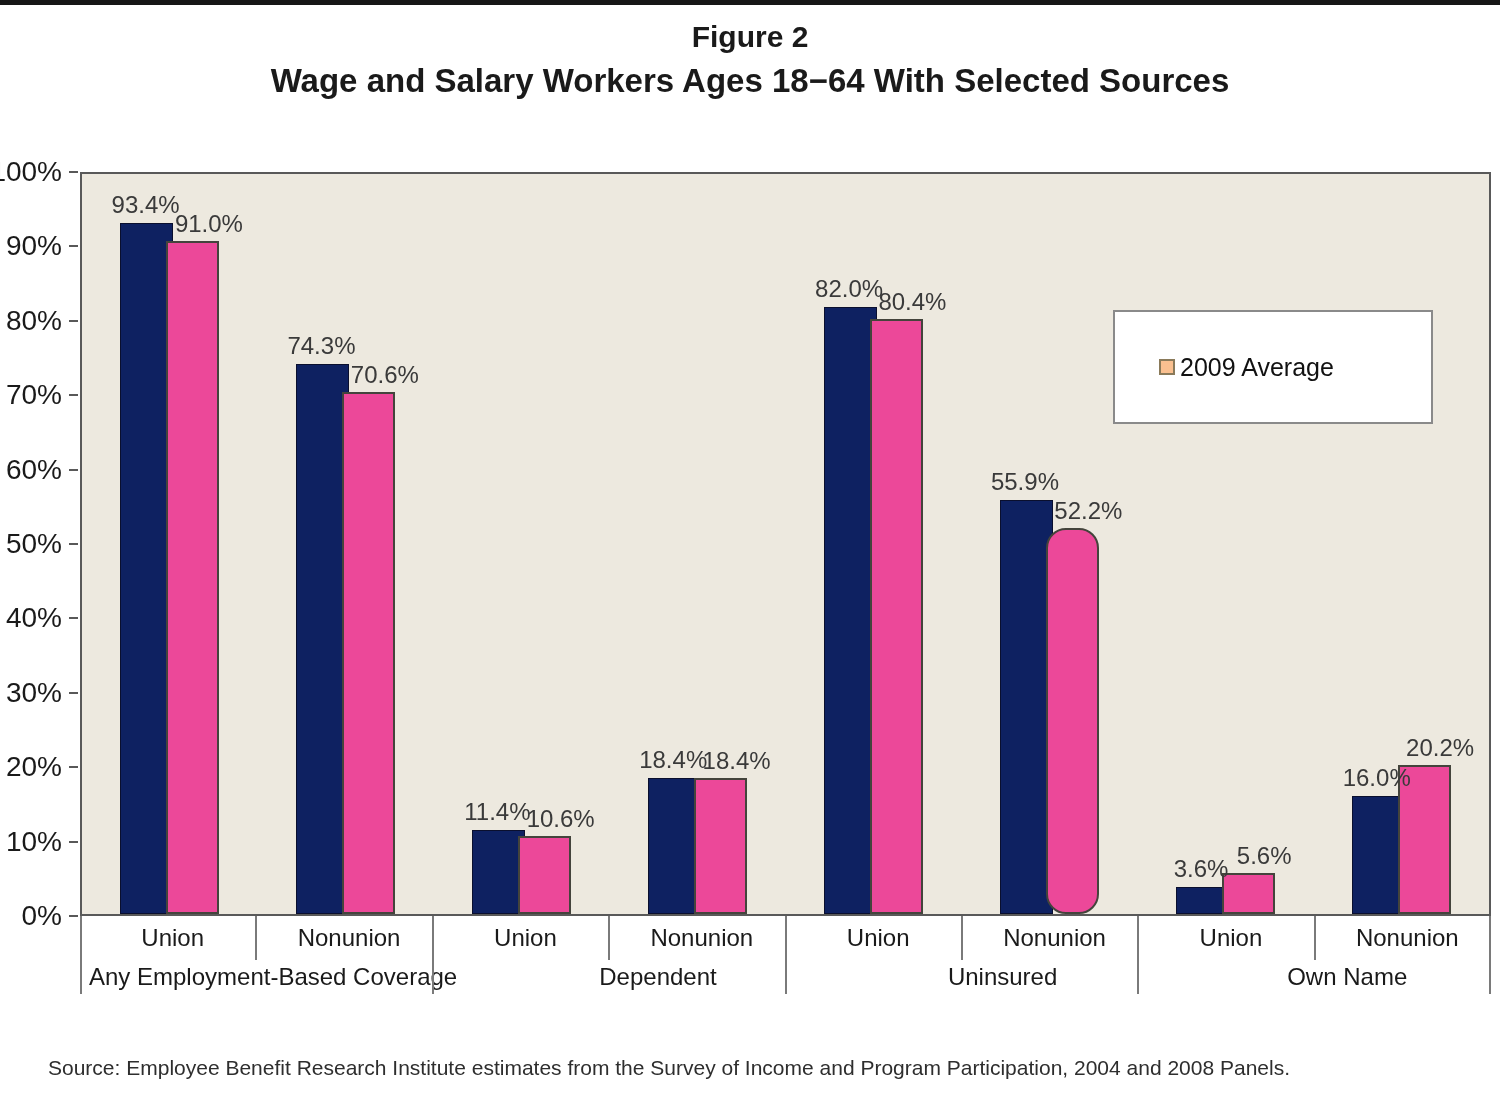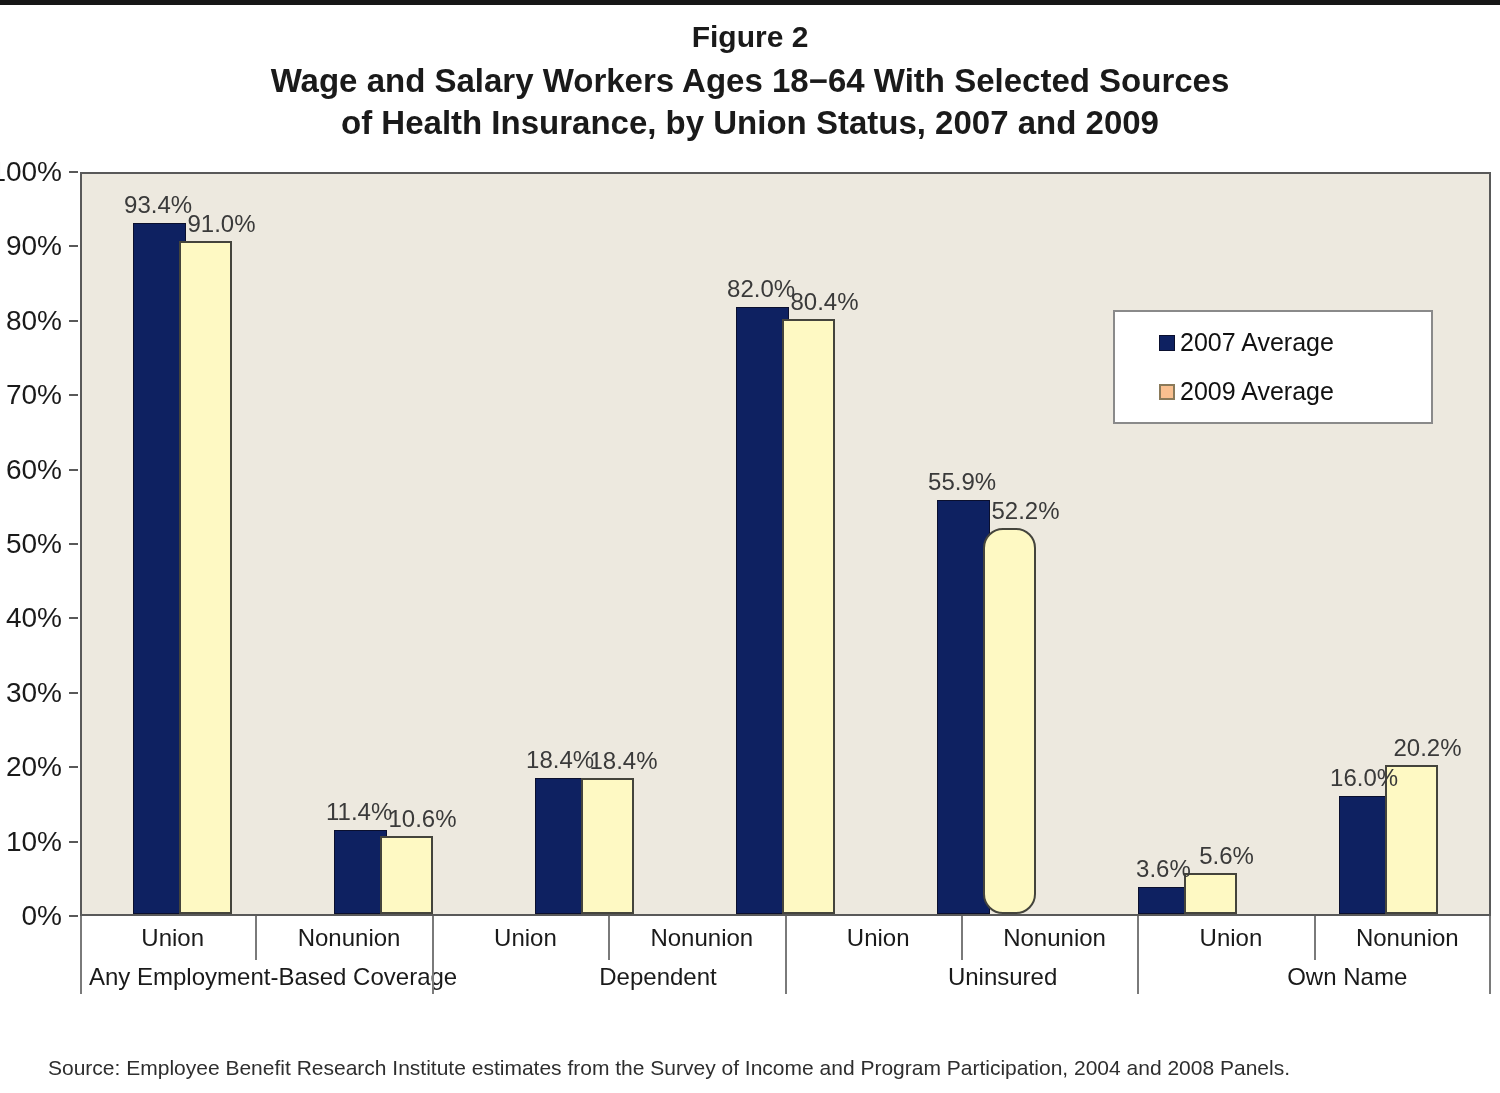--- a/index.html
+++ b/index.html
@@ -16,21 +16,21 @@
 
   
   .plot {
     position:absolute; left:80px; top:172px; width:1411px; height:744px;
     background:#EDE9DF; border:2px solid #595959; box-sizing:border-box;
   }
   .bars-row { position:absolute; left:0; bottom:0; width:100%; height:100%; display:flex; }
   .cell { flex:1 1 0; display:flex; align-items:flex-end; justify-content:center; position:relative; }
   .bar { position:relative; width:53px; box-sizing:border-box; }
   .bar.navy  { background:#0E2161; border:1px solid #0A0F2E; }
-  .bar.peach { background:#fef9c3; border:2px solid #44443C; margin-left:-7px; }
+  .bar.peach { background:#ec4899; border:2px solid #44443C; margin-left:-7px; }
   .blabel {
     position:absolute; bottom:calc(100% + 5px); left:50%;
     white-space:nowrap; font-size:24px; color:#3a3a3a; z-index:5;
   }
   .l2007 { transform:translateX(-52%); }
   .l2009 { transform:translateX(calc(-50% + 16px)); }
 
   
   .yaxis { position:absolute; left:0; top:172px; width:78px; height:744px; }
   .ylabel { position:absolute; right:16px; transform:translateY(-50%); font-size:28px; white-space:nowrap; }
@@ -60,21 +60,20 @@
   .footer { position:absolute; left:48px; top:1056px; font-size:21px; color:#2e2e2e; white-space:nowrap; }
 </style>
 </head>
 <body>
 
 <div class="topbar"></div>
 
 <div class="header">
   <div class="figure-label">Figure 2</div>
   <div class="title-line">Wage and Salary Workers Ages 18−64 With Selected Sources</div>
-  <div class="title-line">of Health Insurance, by Union Status, 2007 and 2009</div>
 </div>
 
 <div class="yaxis">
   <span class="ylabel" style="top:0%">100%</span>
   <span class="ylabel" style="top:10%">90%</span>
   <span class="ylabel" style="top:20%">80%</span>
   <span class="ylabel" style="top:30%">70%</span>
   <span class="ylabel" style="top:40%">60%</span>
   <span class="ylabel" style="top:50%">50%</span>
   <span class="ylabel" style="top:60%">40%</span>
@@ -100,20 +99,28 @@
 
     <div class="cell">
       <div class="bar navy" style="height: 93.4%;">
         <span class="blabel l2007">93.4%</span>
       </div>
       <div class="bar peach" style="height: 91%;">
         <span class="blabel l2009">91.0%</span>
       </div>
     </div>
 
+    <div class="cell">
+      <div class="bar navy" style="height: 74.3%;">
+        <span class="blabel l2007">74.3%</span>
+      </div>
+      <div class="bar peach" style="height: 70.6%;">
+        <span class="blabel l2009">70.6%</span>
+      </div>
+    </div>
 
     <div class="cell">
       <div class="bar navy" style="height: 11.4%;">
         <span class="blabel l2007">11.4%</span>
       </div>
       <div class="bar peach" style="height: 10.6%;">
         <span class="blabel l2009">10.6%</span>
       </div>
     </div>
 
@@ -158,24 +165,20 @@
         <span class="blabel l2007">16.0%</span>
       </div>
       <div class="bar peach" style="height: 20.2%;">
         <span class="blabel l2009">20.2%</span>
       </div>
     </div>
 
   </div>
 
   <div class="legend">
-    <div class="legend-item">
-      <span class="swatch s2007"></span>
-      <span class="legend-label">2007 Average</span>
-    </div>
     <div class="legend-item">
       <span class="swatch s2009"></span>
       <span class="legend-label">2009 Average</span>
     </div>
   </div>
 </div>
 
 <div class="xaxis">
   <div class="xrow1">
     <div class="xcell">Union</div>

